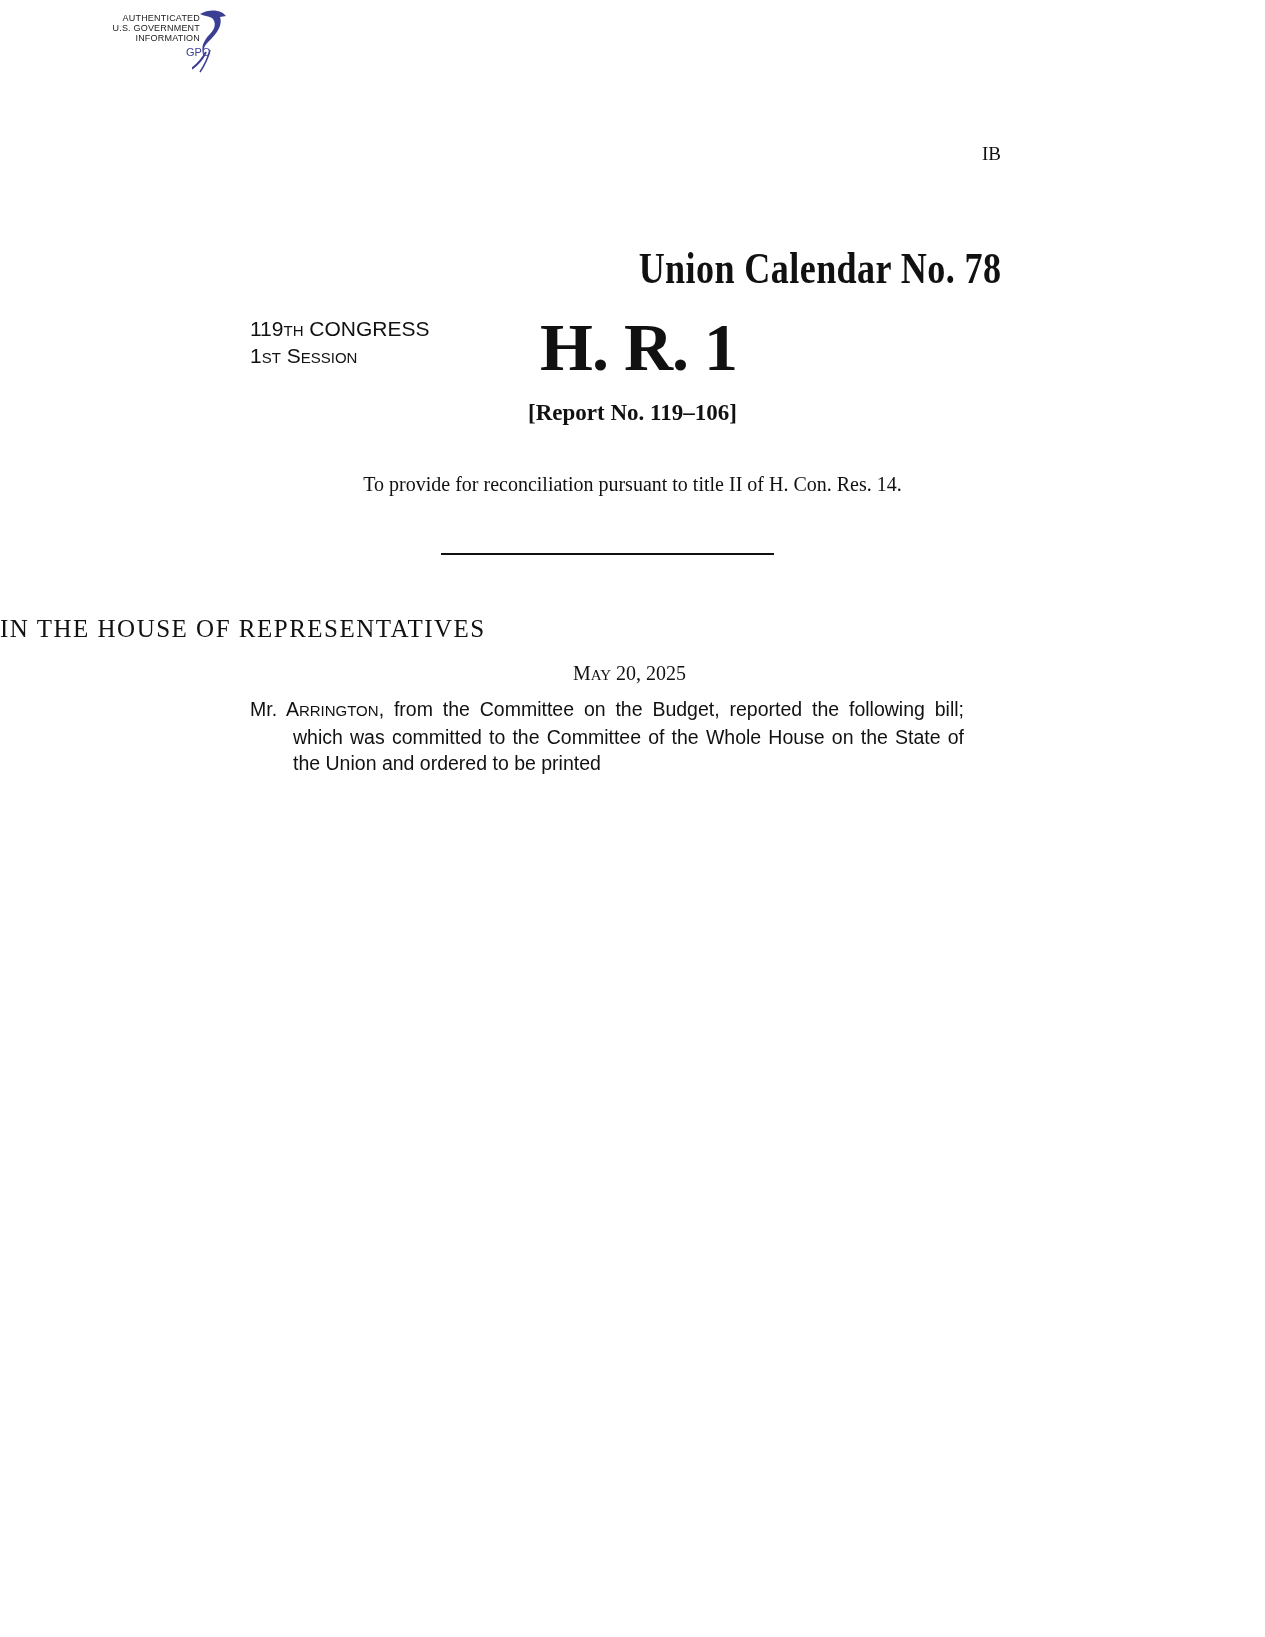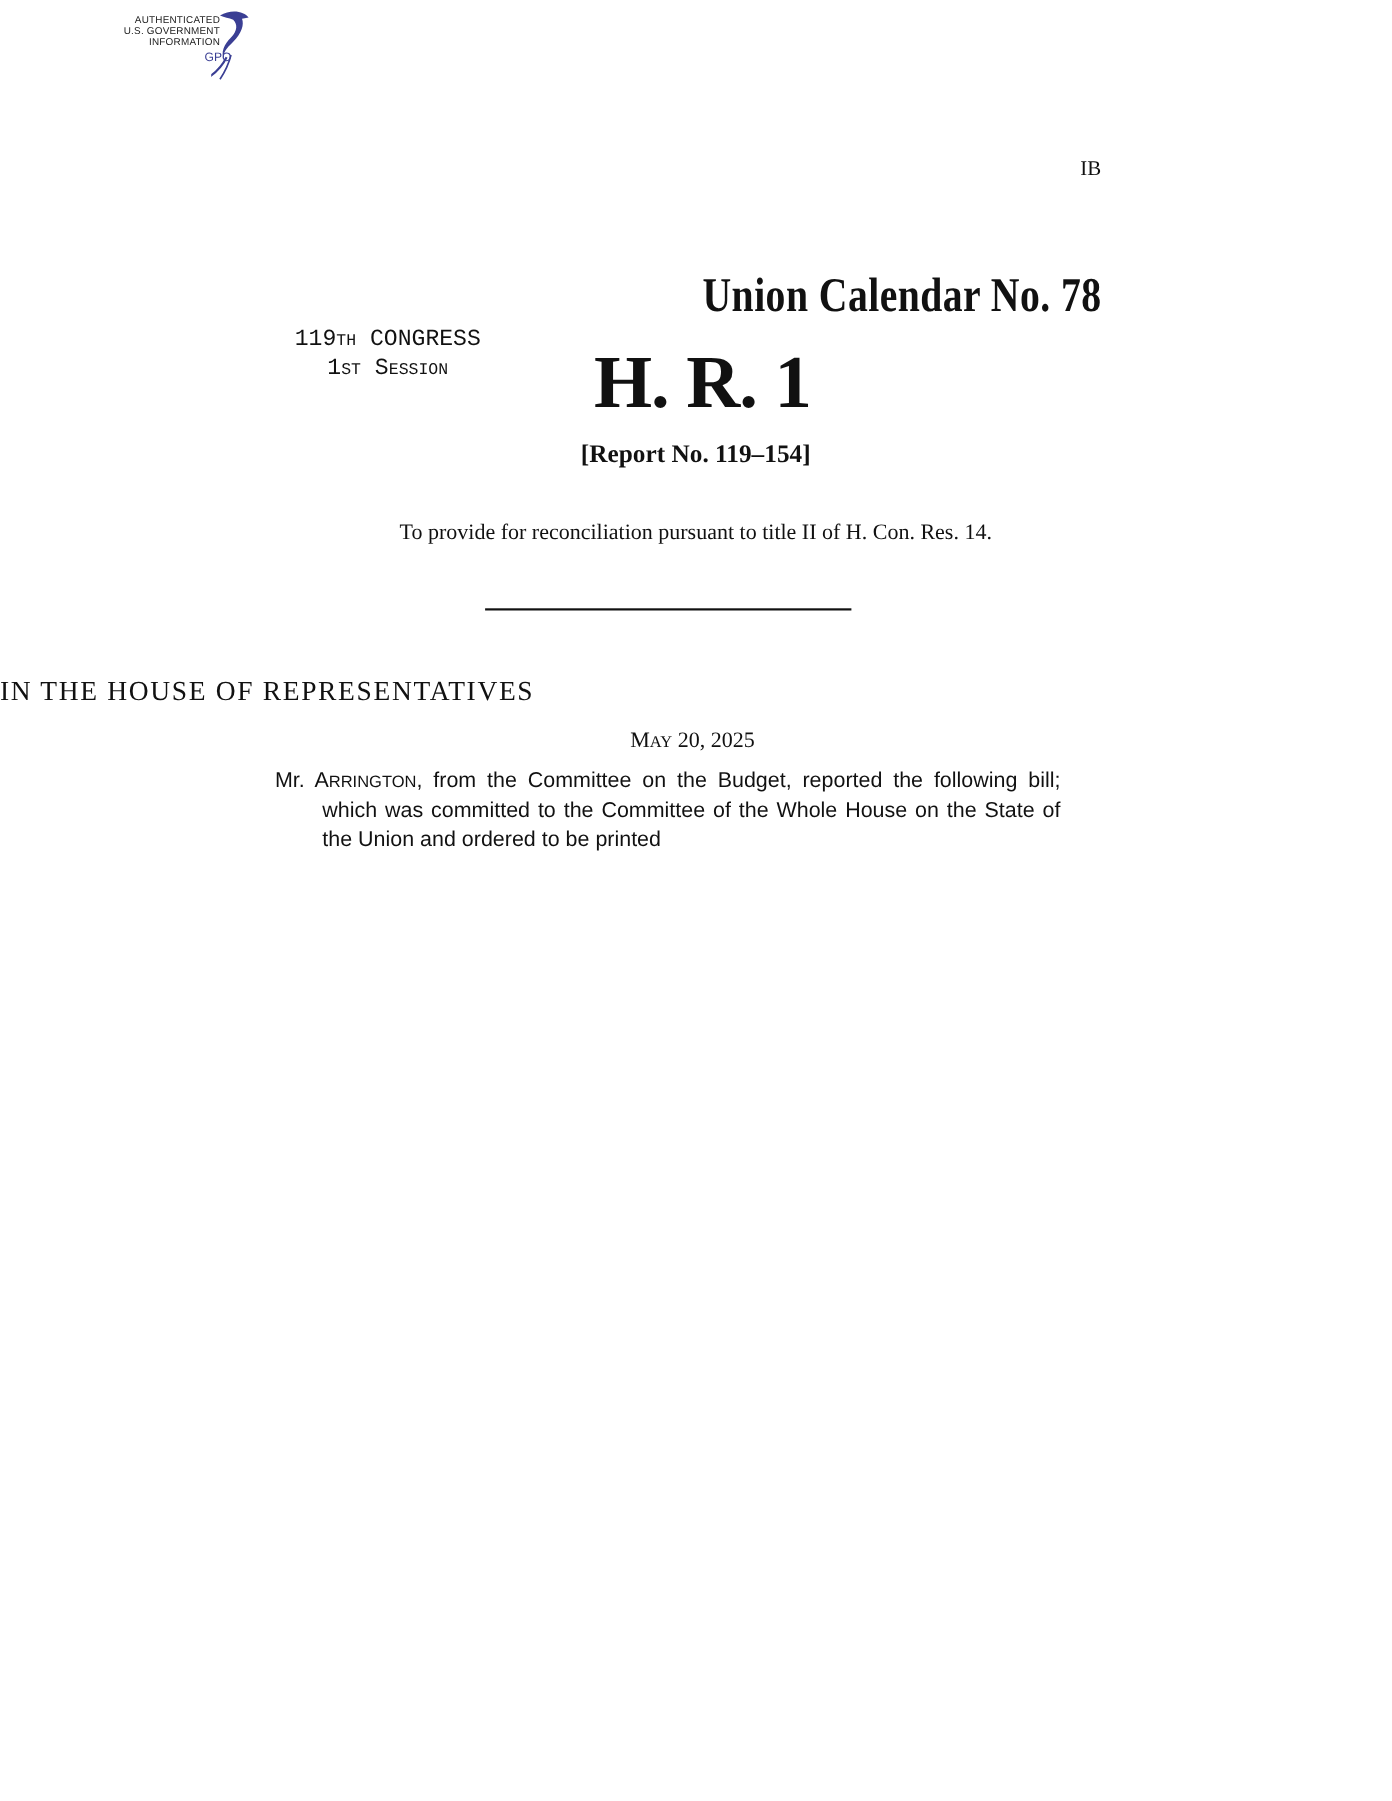--- a/index.html
+++ b/index.html
@@ -4,21 +4,21 @@
 <style>
   html, body { margin: 0; padding: 0; background: #ffffff; }
   body { width: 1265px; height: 1637px; position: relative; overflow: hidden; color: #111; font-family: "DejaVu Serif", "Liberation Serif", serif; }
   .abs { position: absolute; }
   .logo { left: 100px; top: 8px; width: 140px; height: 66px; }
   .logo-text { position: absolute; left: 0; top: 5px; width: 100px; font-family: "Liberation Sans", sans-serif; font-size: 9px; line-height: 10px; text-align: right; color: #222; letter-spacing: 0.2px; }
   .logo-gpo { position: absolute; left: 70px; top: 38px; font-family: "Liberation Sans", sans-serif; font-size: 11px; color: #3b3f94; margin-left: 16px; }
   .logo-bird { position: absolute; left: 92px; top: 0; }
   .ib { right: 264px; top: 143px; font-family: "Liberation Serif", serif; font-size: 19px; }
   .union { right: 264px; top: 243px; font-family: "Liberation Serif", serif; font-weight: bold; font-size: 44px; letter-spacing: 0.5px; transform: scaleX(0.82); transform-origin: right center; }
-  .congress { left: 250px; top: 297px; width: 205px; text-align: center; font-family: Liberation Mono, monospace; font-size: 21px; line-height: 25px; }
+  .congress { left: 250px; top: 316px; width: 205px; font-family: Liberation Sans, sans-serif; font-size: 21px; line-height: 25px; }
   .sc { font-size: 15px; }
   .hr { left: 540px; top: 308px; font-family: "Liberation Serif", serif; font-weight: bold; font-size: 68px; letter-spacing: -1px; }
   .report { left: 0; width: 1265px; top: 400px; text-align: center; font-family: "Liberation Serif", serif; font-weight: bold; font-size: 23px; }
   .purpose { left: 0; width: 1265px; top: 473px; text-align: center; font-family: "Liberation Serif", serif; font-size: 20px; }
   .rule { left: 441px; top: 553px; width: 333px; height: 2px; background: #111; }
   .house { left: 0; width: 1265px; top: 615px; text-align: left; font-family: "Liberation Serif", serif; font-size: 25px; letter-spacing: 1.5px; }
   .date { left: 0; width: 1259px; top: 662px; text-align: center; font-family: "Liberation Serif", serif; font-size: 20px; }
   .action { left: 250px; top: 696px; width: 714px; font-family: Liberation Sans, sans-serif; font-size: 19.5px; line-height: 26px; text-align: justify; padding-left: 43px; text-indent: -43px; box-sizing: border-box; }
 </style>
 </head>
@@ -42,21 +42,21 @@
 
 <div class="abs union">Union Calendar No. 78</div>
 
 <div class="abs congress">
   <div><span>119</span><span class="sc">TH</span><span> CONGRESS</span></div>
   <div><span>1</span><span class="sc">ST</span><span> S</span><span class="sc">ESSION</span></div>
 </div>
 
 <div class="abs hr">H. R. 1</div>
 
-<div class="abs report">[Report No. 119–154]</div>
+<div class="abs report">[Report No. 119–106]</div>
 
 <div class="abs purpose">To provide for reconciliation pursuant to title II of H. Con. Res. 14.</div>
 
 <div class="abs rule"></div>
 
 <div class="abs house">IN THE HOUSE OF REPRESENTATIVES</div>
 
 <div class="abs date"><span>M</span><span class="sc">AY</span><span> 20, 2025</span></div>
 
 <div class="abs action"><span>Mr. </span><span>A</span><span class="sc">RRINGTON</span><span>, from the Committee on the Budget, reported the following bill; which was committed to the Committee of the Whole House on the State of the Union and ordered to be printed</span></div>

